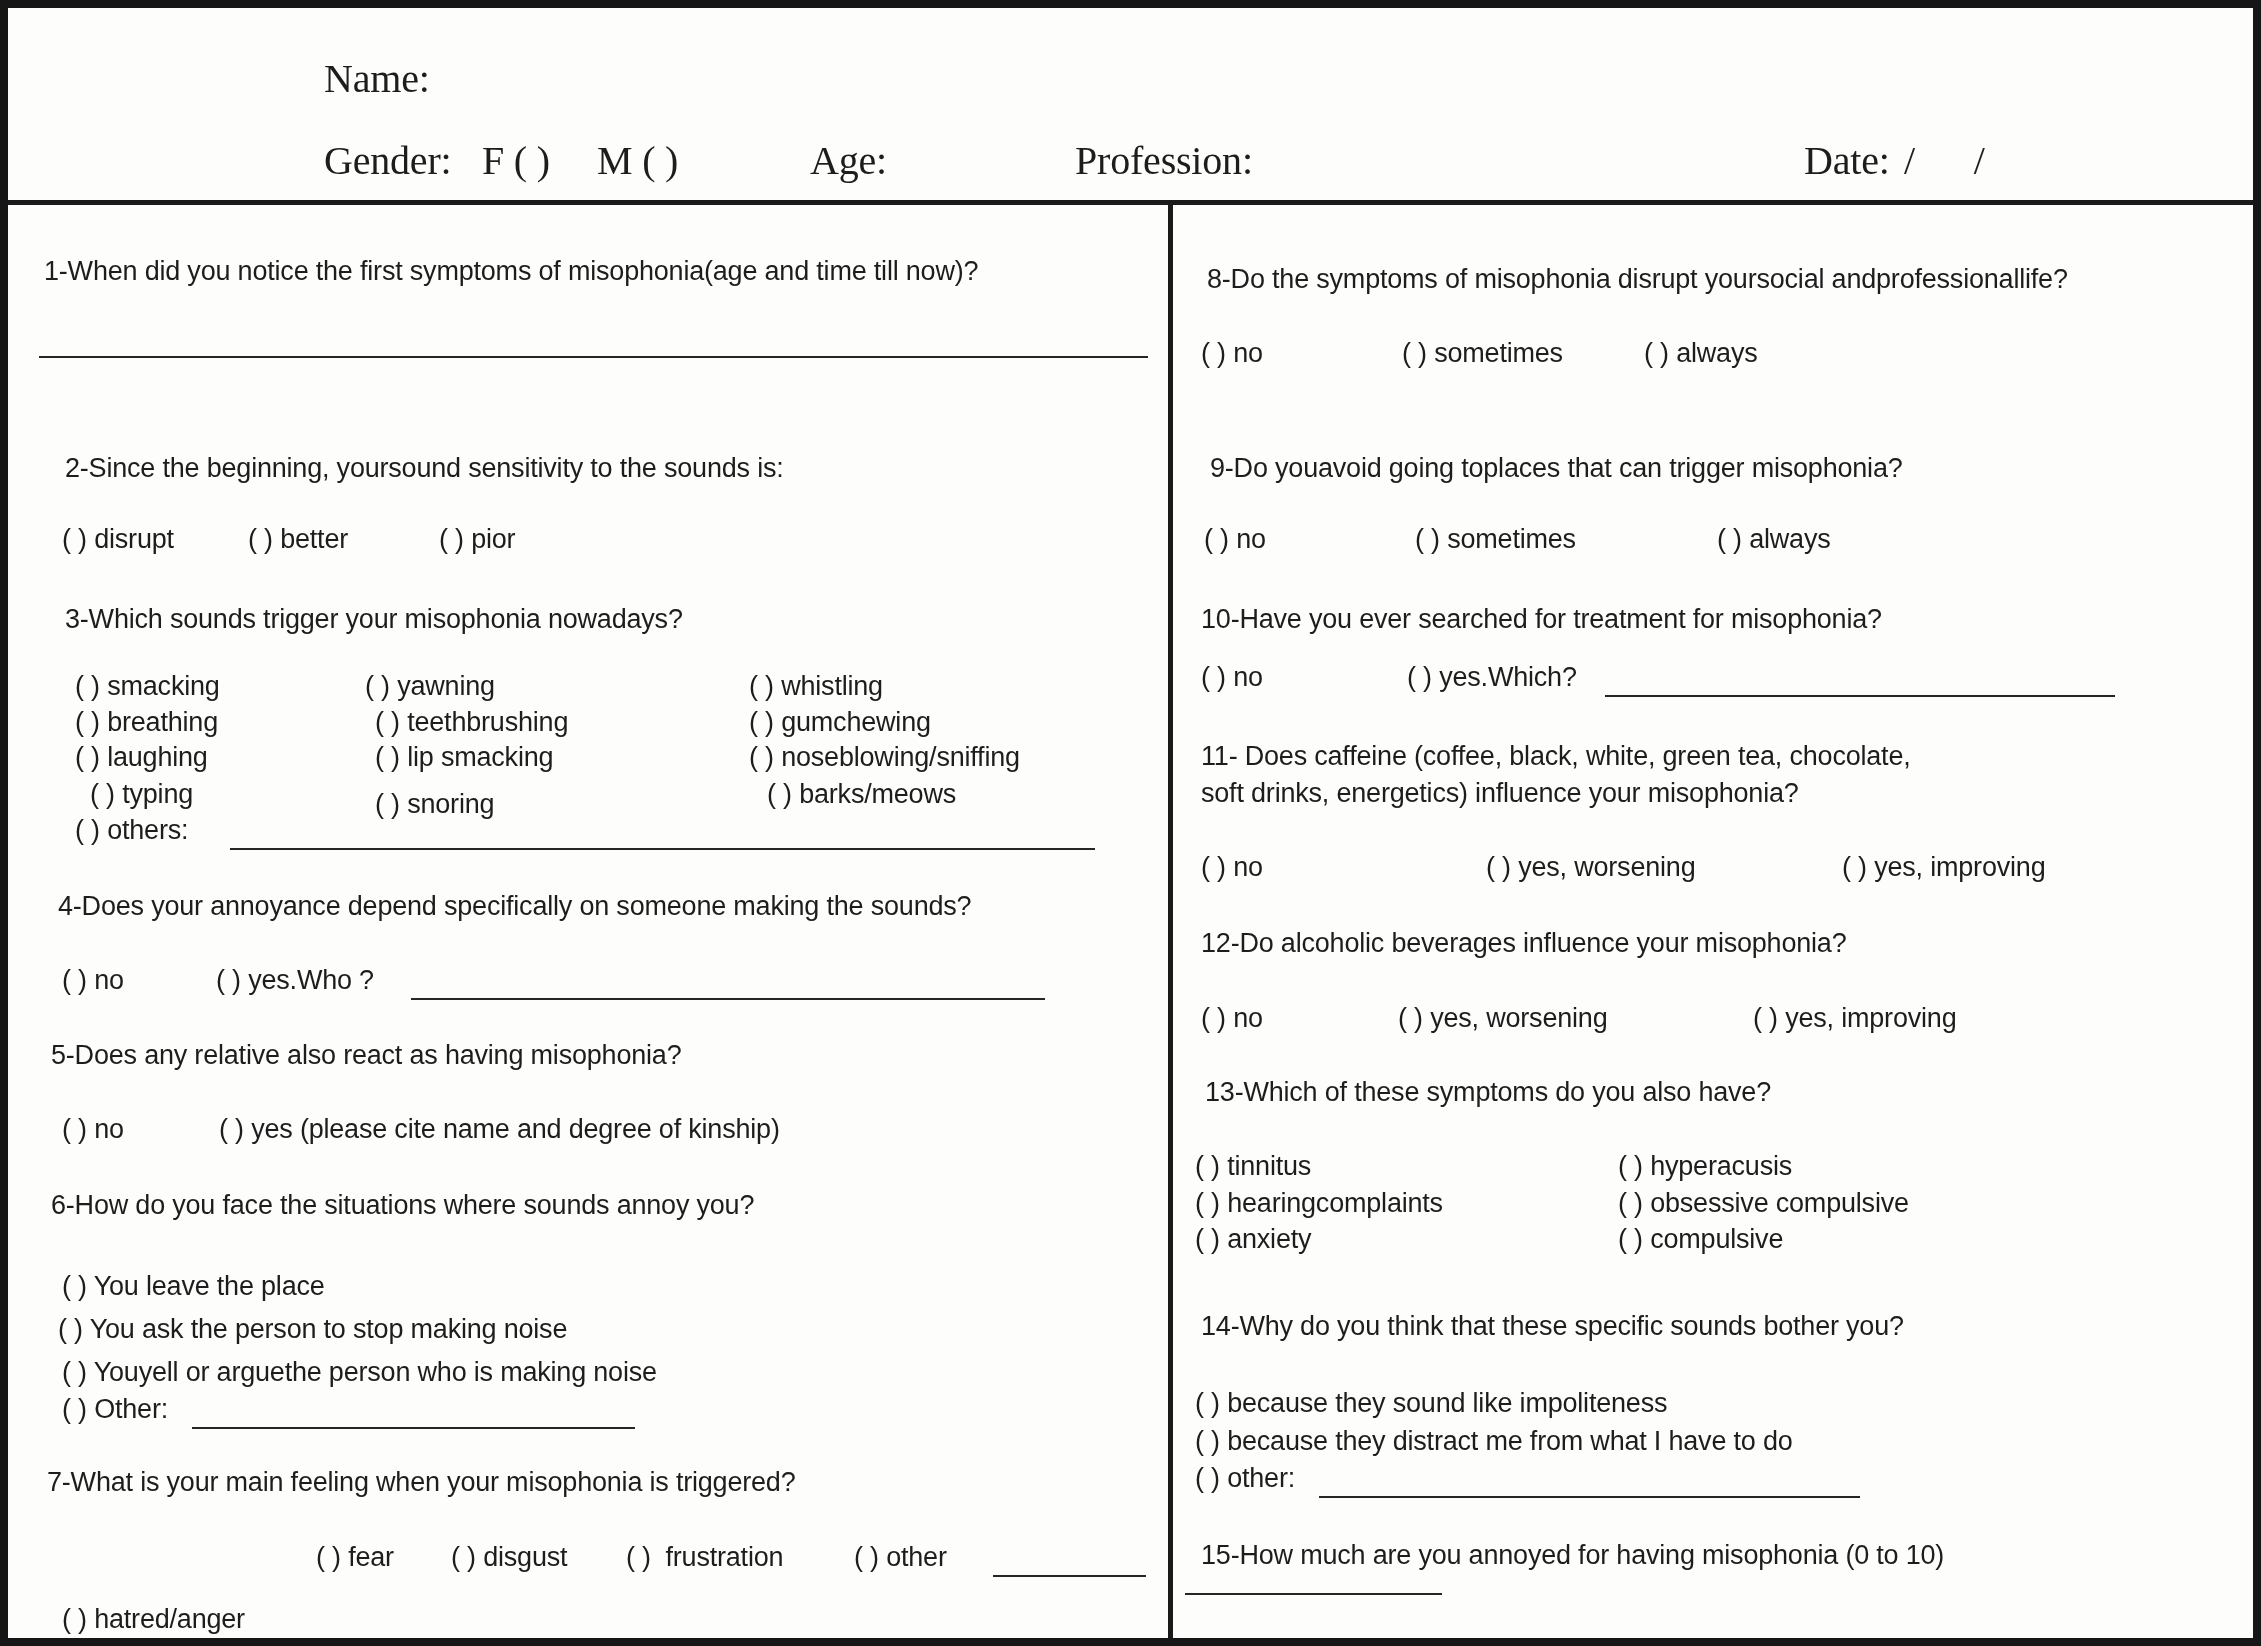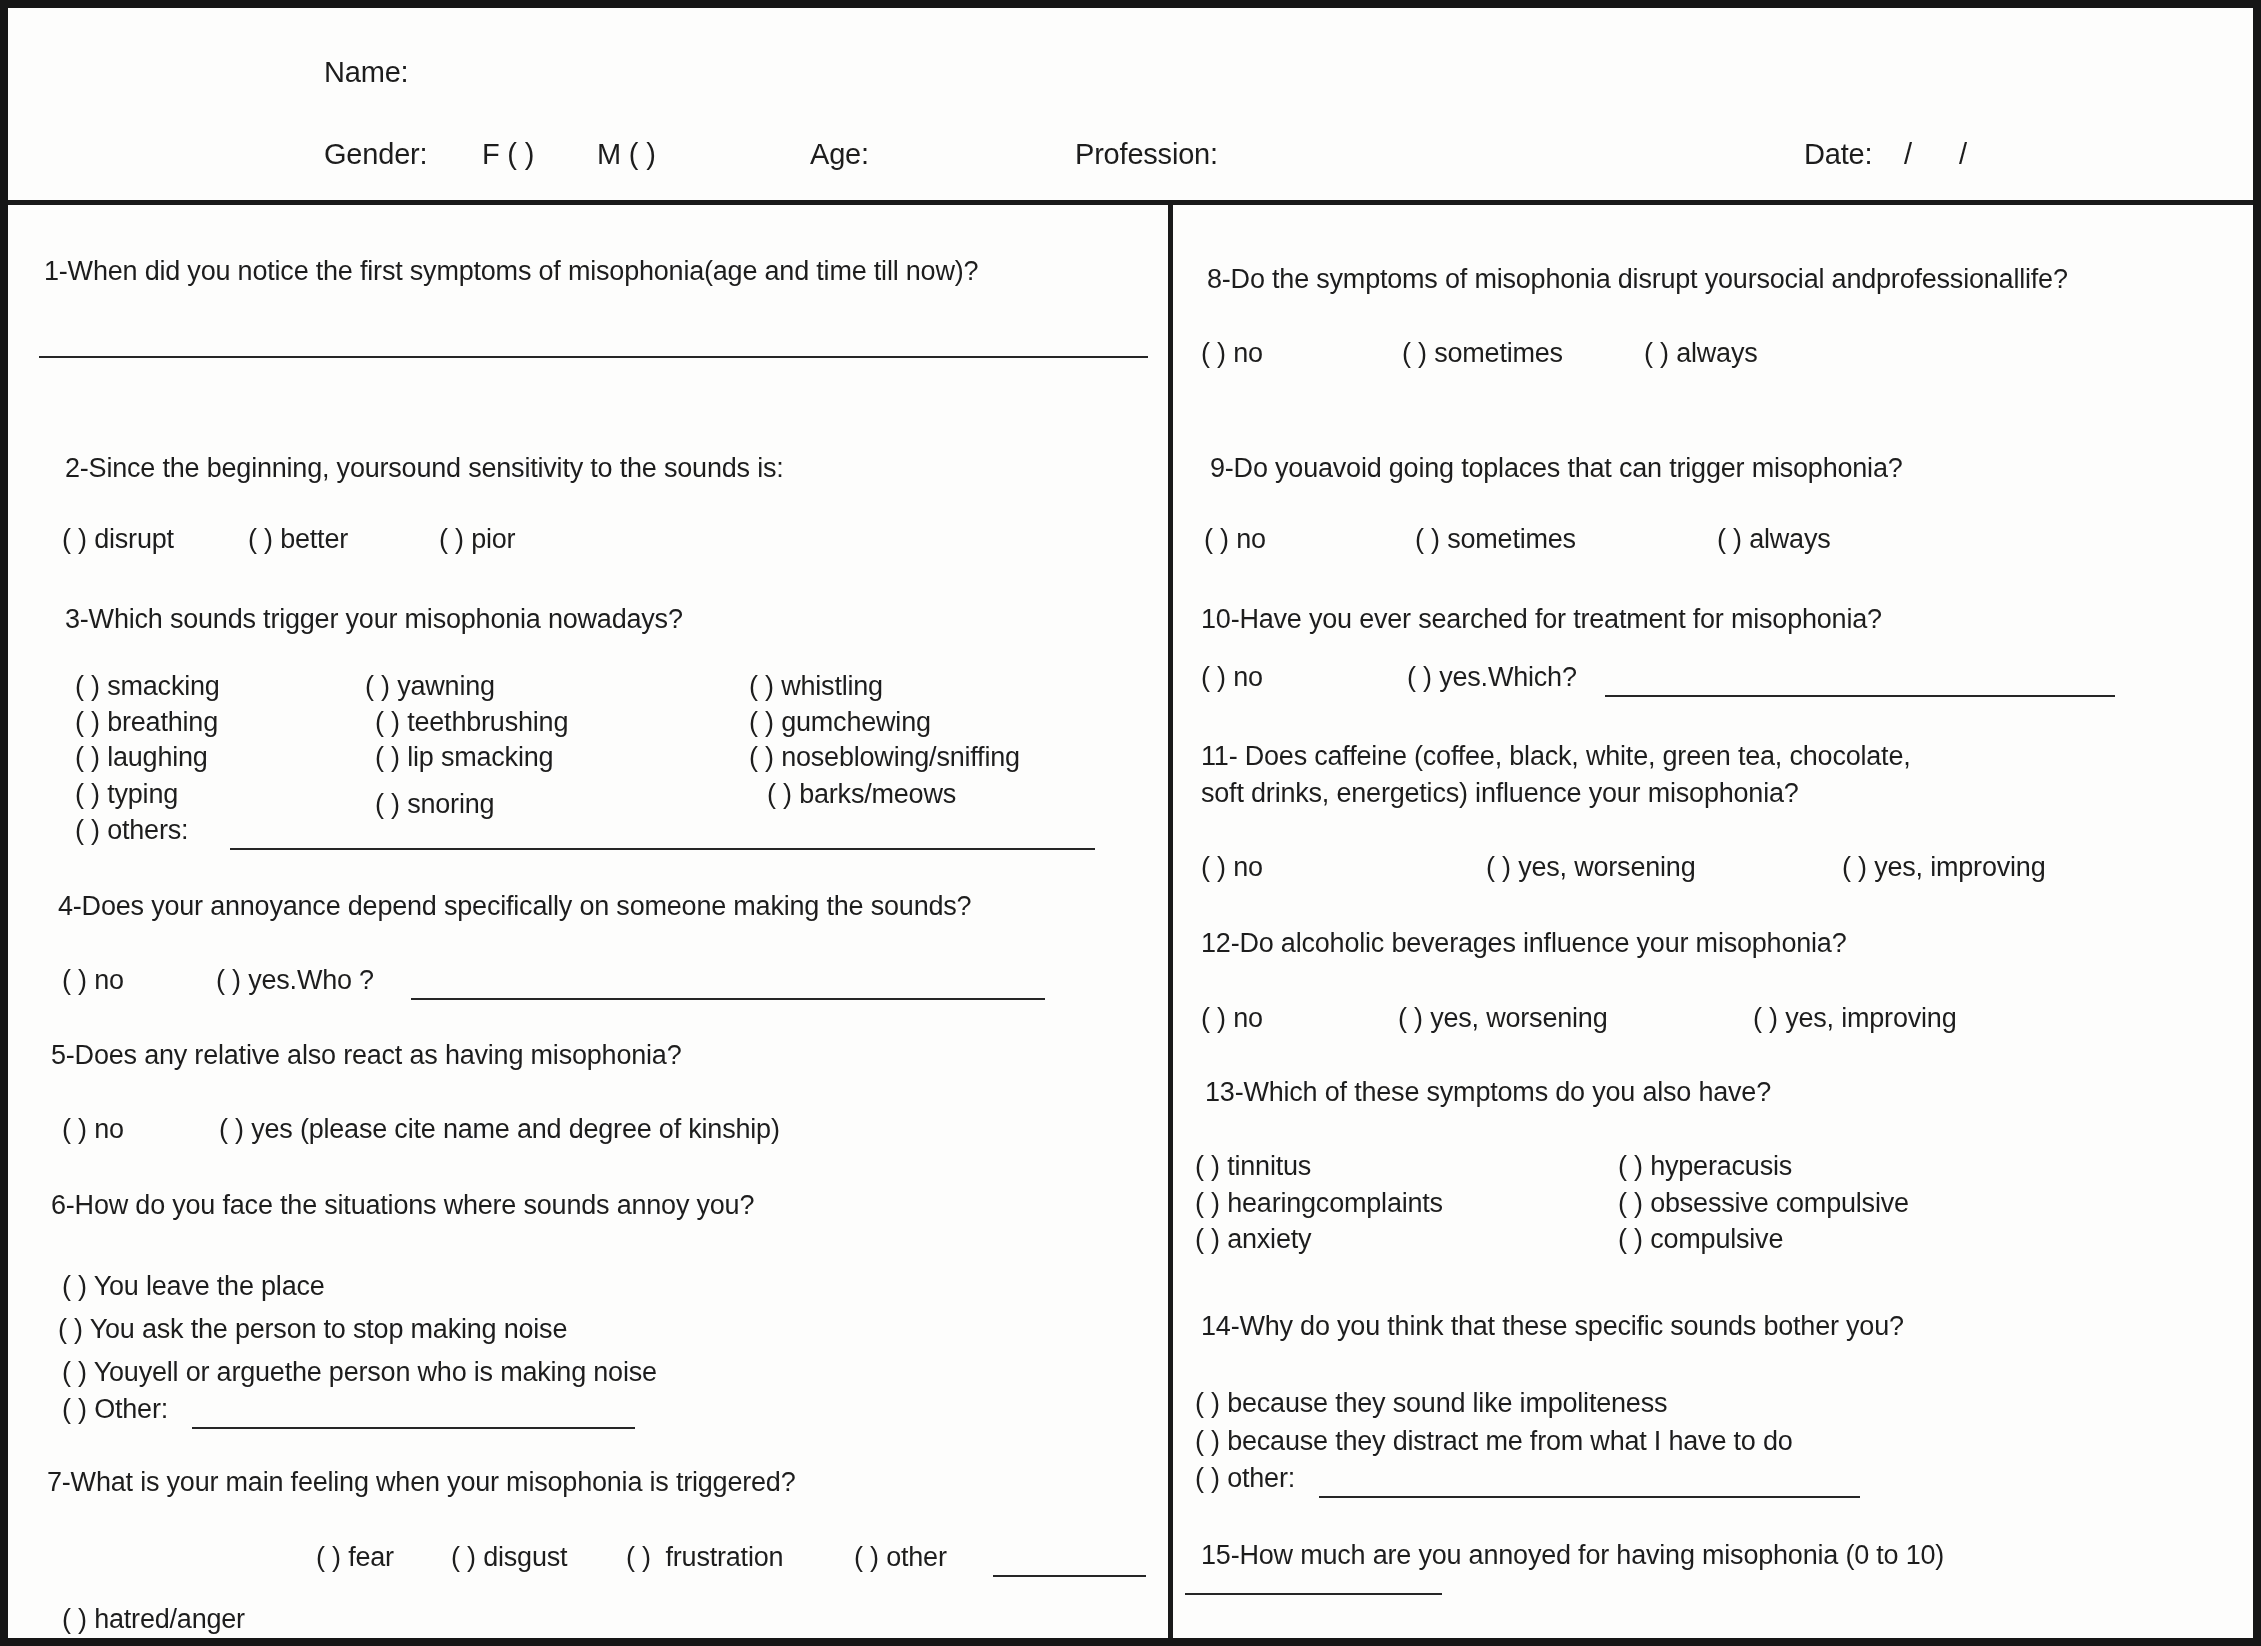--- a/index.html
+++ b/index.html
@@ -17,21 +17,21 @@
     font-family: "Liberation Sans", "DejaVu Sans", sans-serif;
     color: #1d1d1d;
     overflow: hidden;
   }
   .t {
     position: absolute;
     white-space: pre;
     letter-spacing: -0.2px;
     line-height: 1.15;
   }
-  .hdr { font-size: 29px; }
+  .hdr { font-size: 40px; font-family: Liberation Serif, serif; }
   .q   { font-size: 27px; }
   .rule-h {
     position: absolute;
     left: 0;
     right: 0;
     top: 192px;
     height: 5.4px;
     background: #1a1a1a;
   }
   .rule-v {
@@ -85,21 +85,21 @@
     <span class="t q" style="left:57px; top:596px">3-Which sounds trigger your misophonia nowadays?</span>
     <span class="t q" style="left:67px;  top:663px">( ) smacking</span>
     <span class="t q" style="left:357px; top:663px">( ) yawning</span>
     <span class="t q" style="left:741px; top:663px">( ) whistling</span>
     <span class="t q" style="left:67px;  top:699px">( ) breathing</span>
     <span class="t q" style="left:367px; top:699px">( ) teethbrushing</span>
     <span class="t q" style="left:741px; top:699px">( ) gumchewing</span>
     <span class="t q" style="left:67px;  top:734px">( ) laughing</span>
     <span class="t q" style="left:367px; top:734px">( ) lip smacking</span>
     <span class="t q" style="left:741px; top:734px">( ) noseblowing/sniffing</span>
-    <span class="t q" style="left:67px;  top:771px">( ) typing</span>
+    <span class="t q" style="left:82px;  top:771px">( ) typing</span>
     <span class="t q" style="left:367px; top:781px">( ) snoring</span>
     <span class="t q" style="left:759px; top:771px">( ) barks/meows</span>
     <span class="t q" style="left:67px; top:807px">( ) others: </span>
     <span class="blank" style="left:222px; top:807px; width:865px"></span>
 
     
     <span class="t q" style="left:50px; top:883px">4-Does your annoyance depend specifically on someone making the sounds?</span>
     <span class="t q" style="left:54px;  top:957px">( ) no</span>
     <span class="t q" style="left:208px; top:957px">( ) yes.Who ? </span>
     <span class="blank" style="left:403px; top:957px; width:634px"></span>

